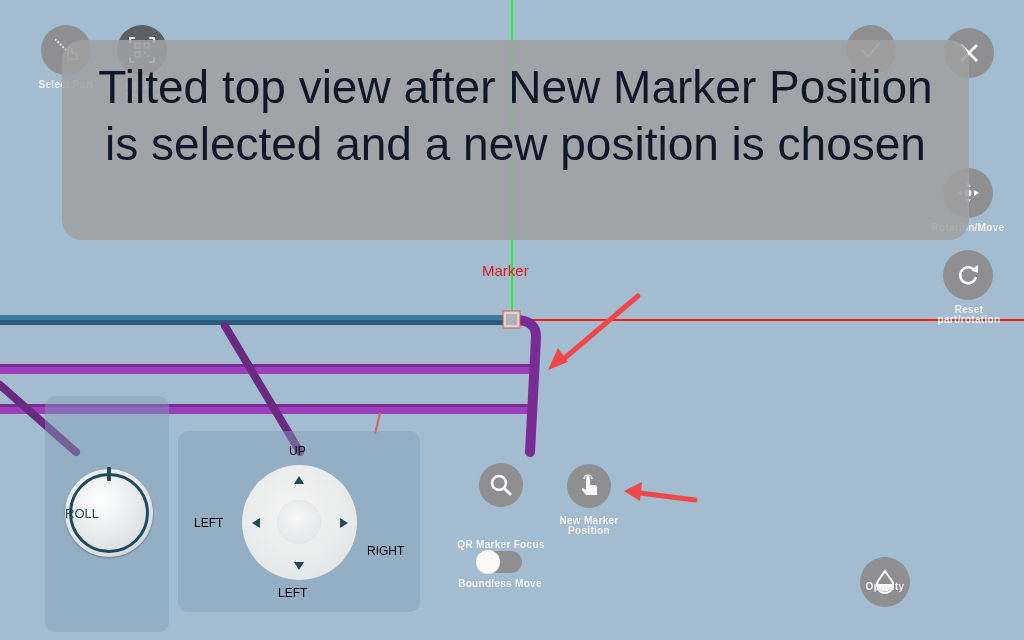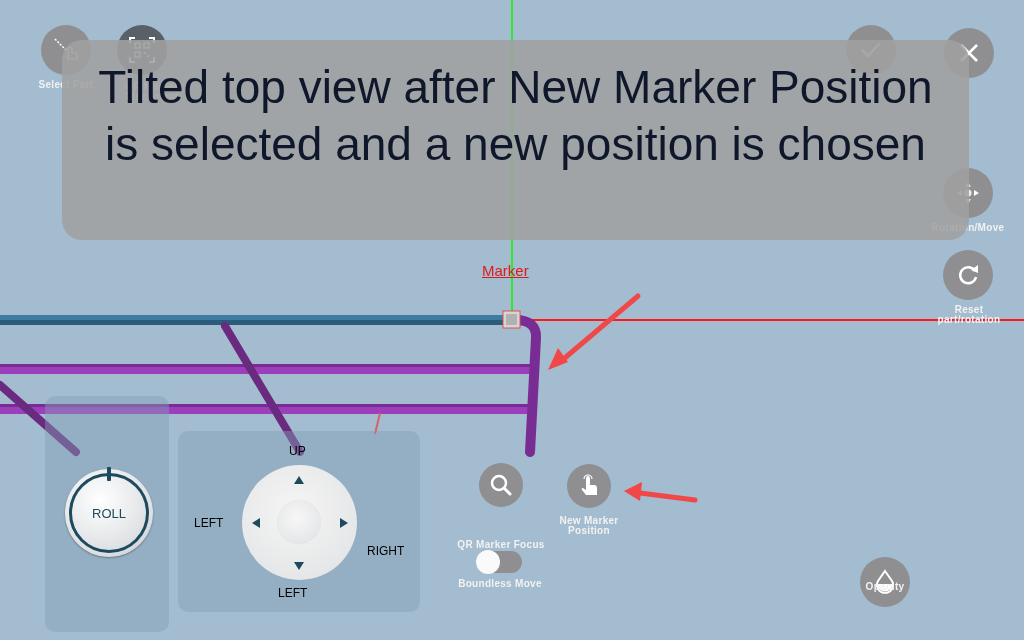--- a/index.html
+++ b/index.html
@@ -39,21 +39,21 @@
     border-radius: 10px;
   }
 
   .roll-knob {
     position: absolute;
     left: 65px; top: 469px;
     width: 88px; height: 88px;
     border-radius: 50%;
     background: radial-gradient(circle at 40% 35%, #ffffff, #dcdfe2 70%, #b7bcc0);
     box-shadow: 0 1px 2px rgba(0,0,0,0.35);
-    display: flex; align-items: center; justify-content: center;
+    display: flex; align-items: center; 
   }
   .roll-ring {
     position: absolute; inset: 4px;
     border-radius: 50%;
     border: 3px solid #1d4a5e;
   }
   .roll-tick {
     position: absolute; left: 42px; top: -2px;
     width: 4px; height: 14px; background: #1d4a5e; border-radius: 1px;
   }
@@ -127,21 +127,21 @@
 
     <rect x="503" y="311" width="17" height="17" fill="#d5d5d5" stroke="#e05050" stroke-width="1"></rect>
     <rect x="506" y="314" width="11" height="11" fill="#9a9a9a" opacity="0.6"></rect>
 
     <line x1="638" y1="296" x2="560" y2="362" stroke="#f04848" stroke-width="5" stroke-linecap="round"></line>
     <polygon points="548,370 558,348 568,362" fill="#f04848"></polygon>
 
     <line x1="695" y1="500" x2="640" y2="493" stroke="#f04848" stroke-width="5" stroke-linecap="round"></line>
     <polygon points="624,491 642,482 640,501" fill="#f04848"></polygon>
   </svg>
-  <div class="abs" style="left:482px;top:262px;color:#e01a1a;font-size:15px;text-decoration:underline;">Marker</div>
+  <div class="abs" style="left:482px;top:262px;color:#e01a1a;font-size:15px;">Marker</div>
 </div>
 
 <div class="cbtn" style="left:41px;top:25px;">
   <svg viewBox="0 0 30 30">
     <line x1="4" y1="4" x2="16" y2="16" stroke="#fff" stroke-width="1.5" stroke-dasharray="2 1.5"></line>
     <path d="M17 24 L17 14 Q17 12 19 12 Q21 12 21 14 L21 18 L24 18 Q26 18 26 20 L26 24 Z" fill="none" stroke="#eee" stroke-width="1.2"></path>
   </svg>
 </div>
 <div class="clabel" style="left:21px;top:80px;">Select Part</div>
 

